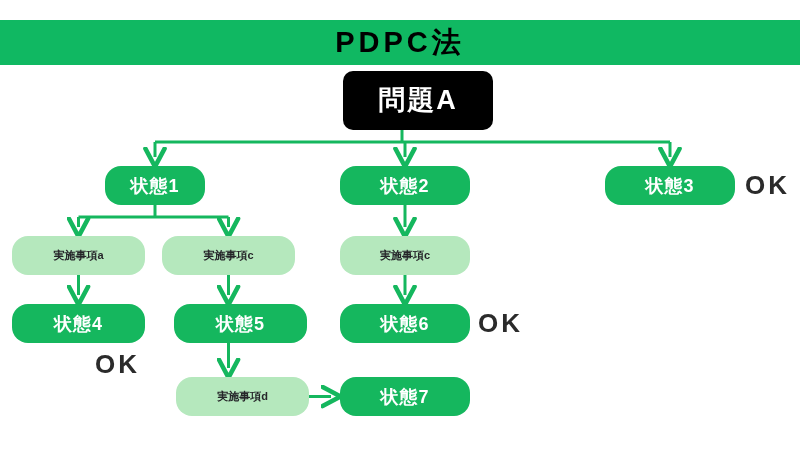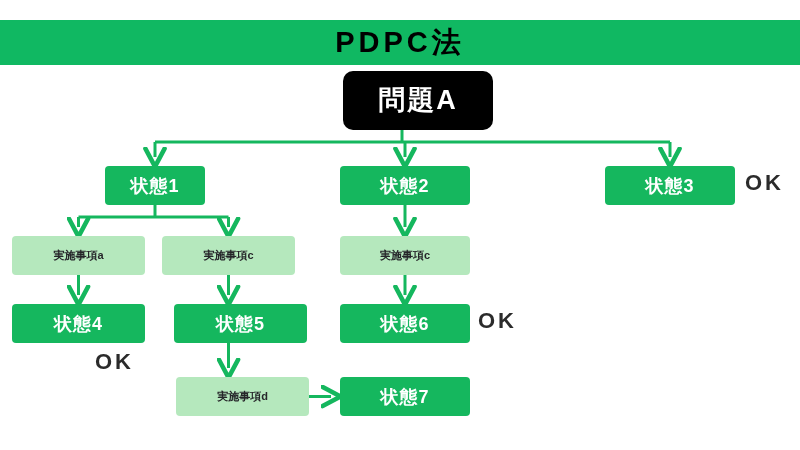--- a/index.html
+++ b/index.html
@@ -50,21 +50,21 @@
     pointer-events: none;
   }
 
   
   .node {
     position: absolute;
     box-sizing: border-box;
     display: flex;
     align-items: center;
     justify-content: center;
-    border-radius: 4px;
+    border-radius: 16px;
     line-height: 1;
     white-space: nowrap;
   }
   .node-problem {
     background: #000000;
     color: #ffffff;
     font-size: 27px;
     font-weight: bold;
     letter-spacing: 2px;
     border-radius: 10px;
@@ -81,21 +81,21 @@
     background: #b5e8bd;
     color: #26262a;
     font-size: 11px;
     font-weight: bold;
     letter-spacing: 0px;
   }
 
   
   .ok-label {
     position: absolute;
-    font-size: 22px;
+    font-size: 26px;
     font-weight: bold;
     color: #2b2b2b;
     letter-spacing: 3px;
     line-height: 1;
     white-space: nowrap;
   }
 </style>
 </head>
 <body>
 

